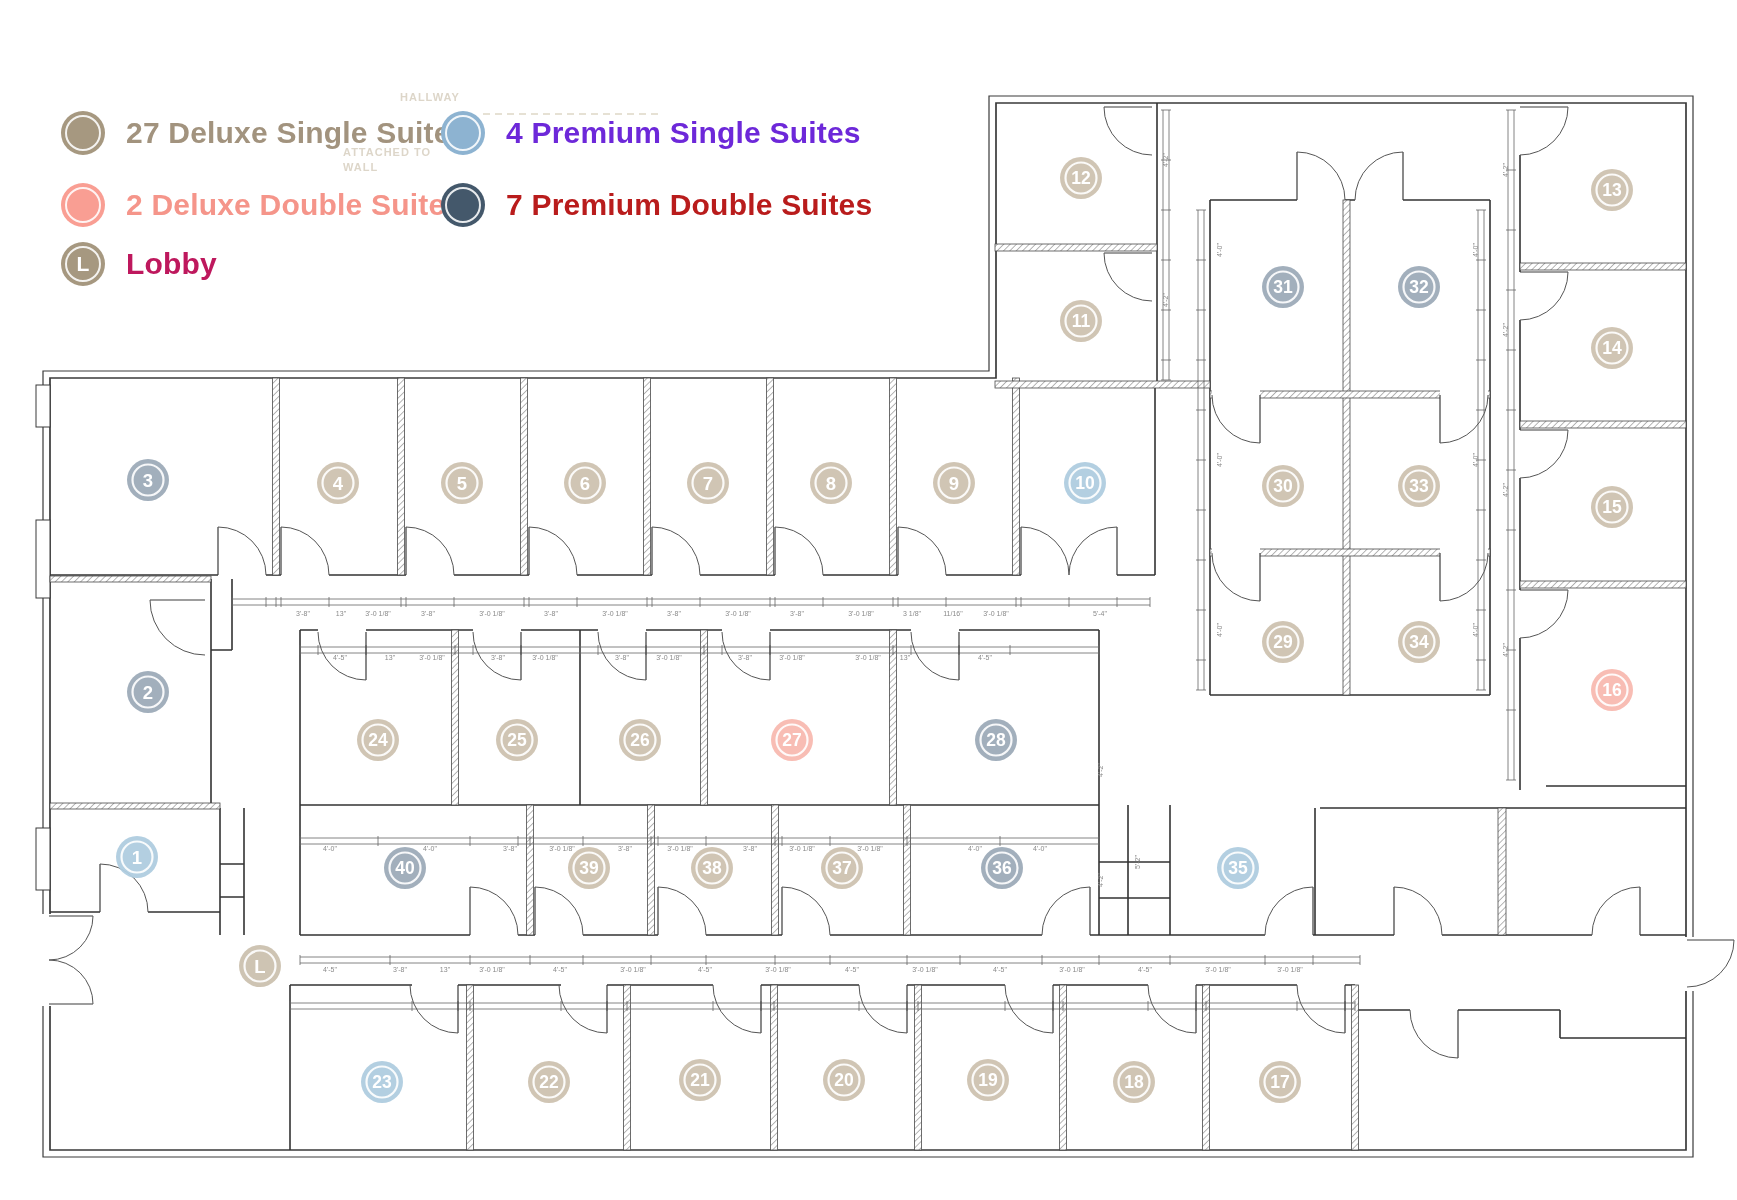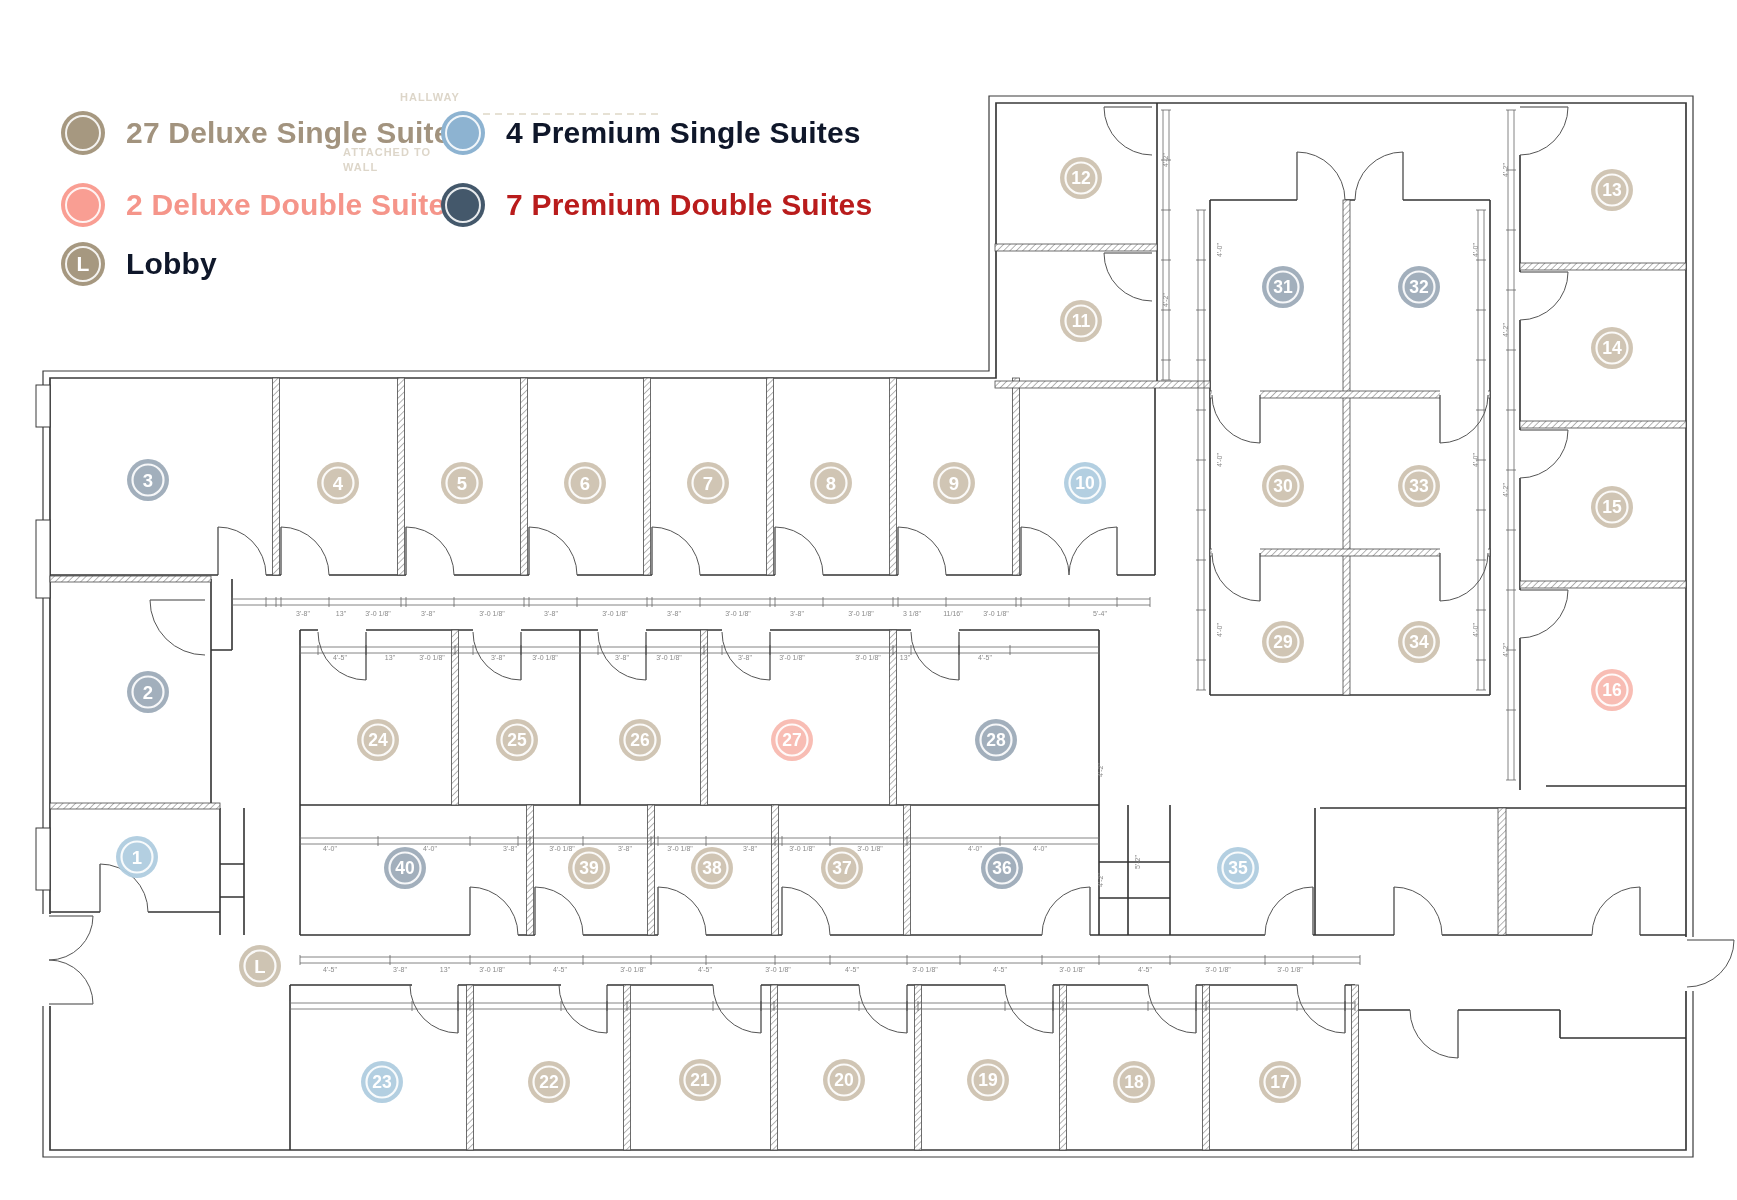--- a/index.html
+++ b/index.html
@@ -596,27 +596,27 @@
   <div class="legend-item" style="left:61px;top:183px;">
     <span class="dot" style="background: rgb(249, 158, 147);">
         <span class="dot-sym"></span>
       </span>
     <span class="lab" style="color: rgb(245, 149, 138);">2 Deluxe Double Suites</span>
   </div>
   <div class="legend-item" style="left:61px;top:242px;">
     <span class="dot" style="background: rgb(166, 152, 128);">
         <span class="dot-sym">L</span>
       </span>
-    <span class="lab" style="color: #0f172a;">Lobby</span>
+    <span class="lab" style="color: #be185d;">Lobby</span>
   </div>
   <div class="legend-item" style="left:441px;top:111px;">
     <span class="dot" style="background: rgb(141, 179, 209);">
         <span class="dot-sym"></span>
       </span>
-    <span class="lab" style="color: #0f172a;">4 Premium Single Suites</span>
+    <span class="lab" style="color: #6d28d9;">4 Premium Single Suites</span>
   </div>
   <div class="legend-item" style="left:441px;top:183px;">
     <span class="dot" style="background: rgb(68, 88, 107);">
         <span class="dot-sym"></span>
       </span>
     <span class="lab" style="color: #b91c1c;">7 Premium Double Suites</span>
   </div>
 </div>
 
 </body></html>

